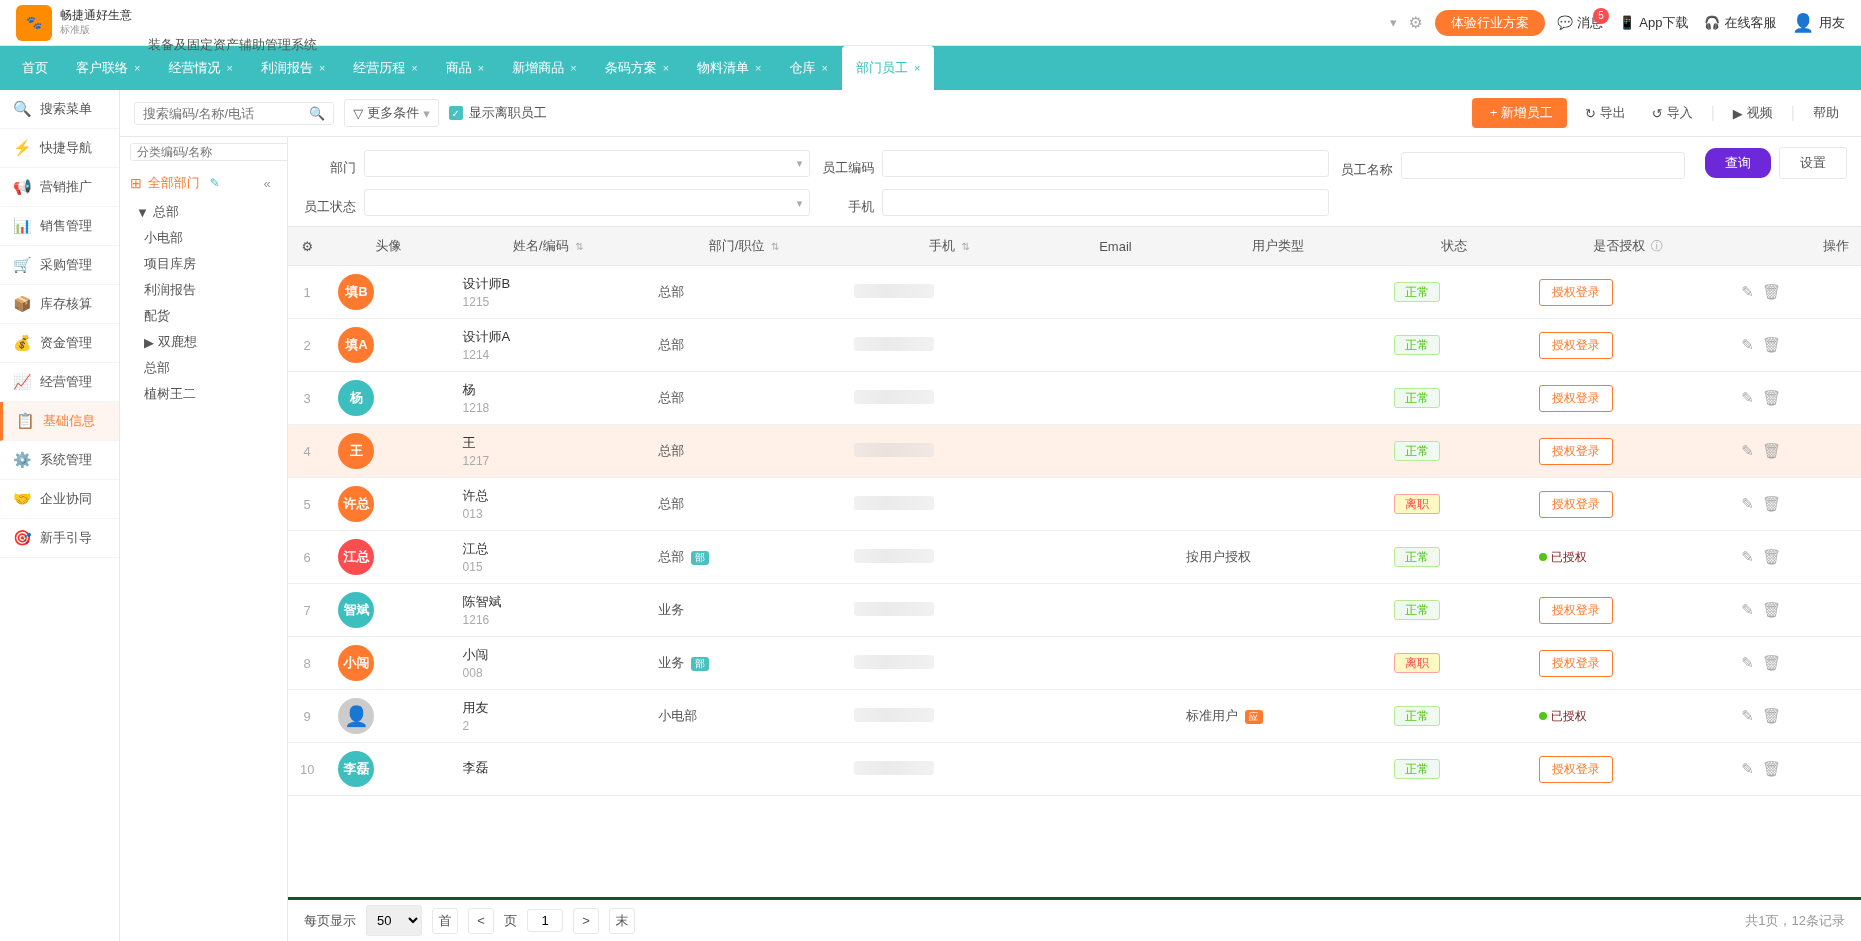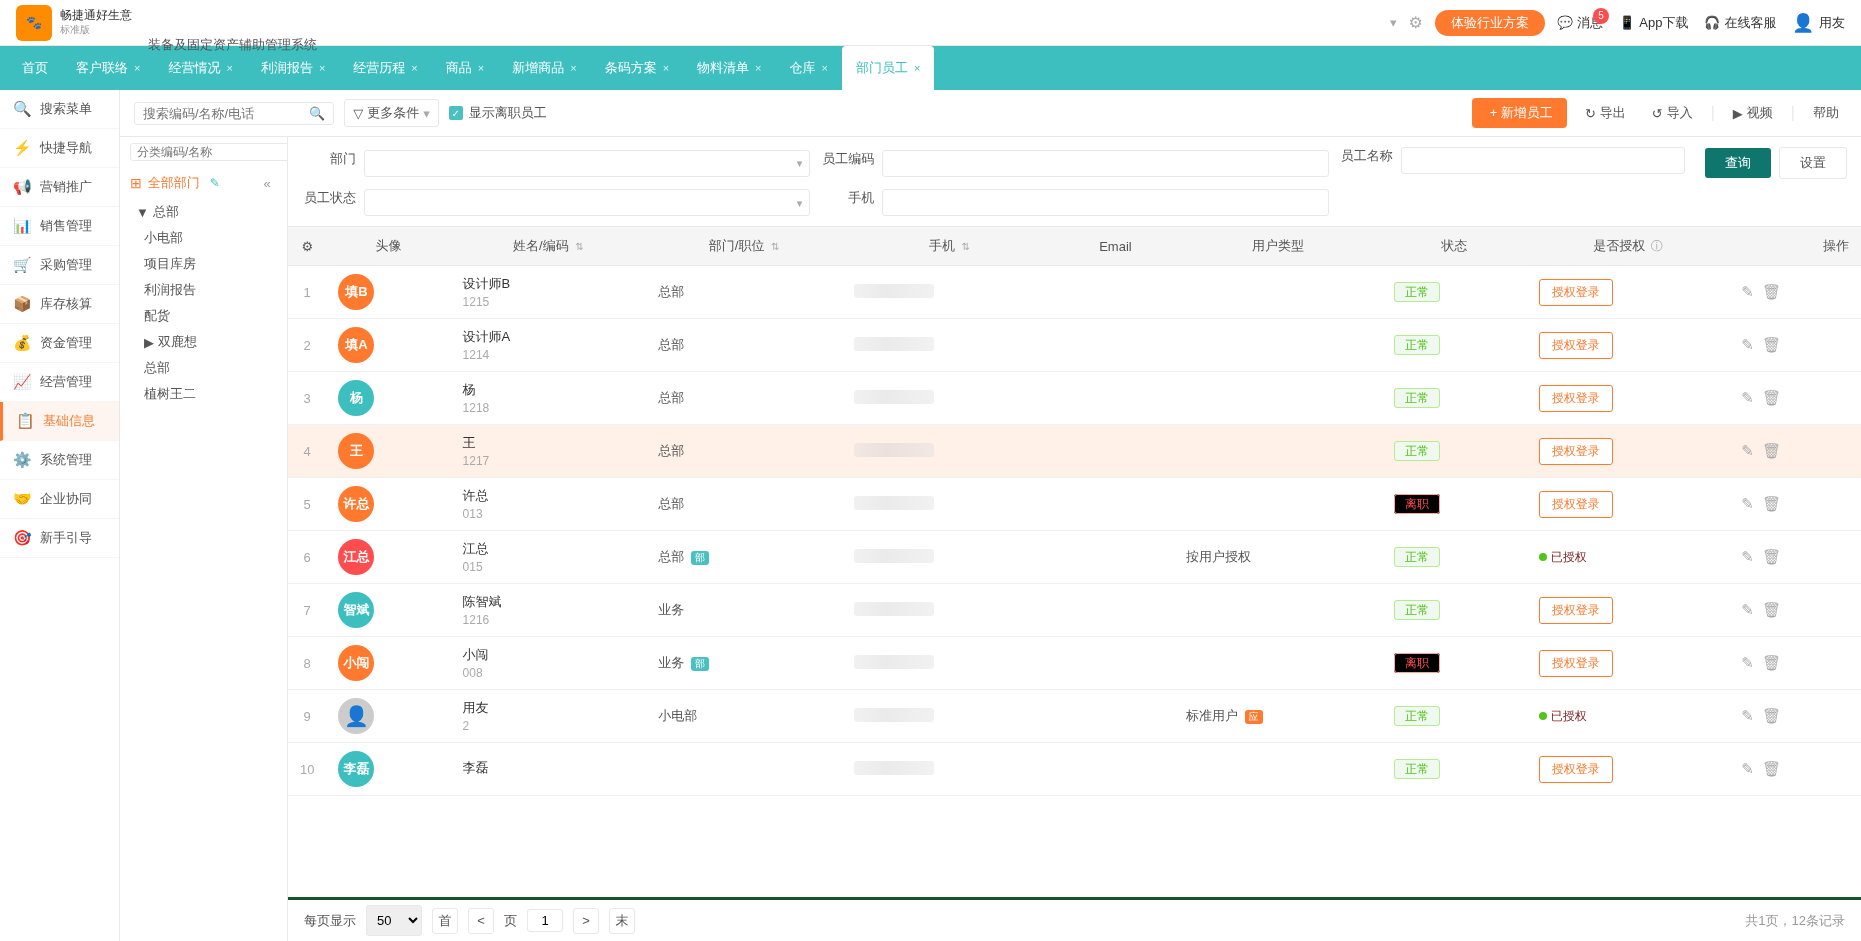--- a/index.html
+++ b/index.html
@@ -298,21 +298,21 @@
       padding: 10px 14px;
       border-bottom: 1px solid #e8e8e8;
       display: grid;
       grid-template-columns: 1fr 1fr 1fr;
       grid-template-rows: auto auto;
       gap: 10px;
       align-items: center;
     }
     .filter-item {
       display: flex;
-      align-items: flex-start;
+      align-items: flex-end;
       gap: 8px;
     }
     .filter-label {
       color: #555;
       font-size: 13px;
       white-space: nowrap;
       min-width: 54px;
       text-align: right;
     }
     .filter-input {
@@ -349,24 +349,24 @@
       color: #aaa;
       font-size: 11px;
     }
     .filter-actions {
       display: flex;
       gap: 8px;
       justify-content: flex-end;
       align-items: center;
     }
     .btn-query {
-      background: #0f766e;
+      background: #6d28d9;
       color: #fff;
       border: none;
-      border-radius: 3px;
+      border-radius: 11px;
       padding: 6px 20px;
       font-size: 13px;
       cursor: pointer;
     }
     .btn-reset {
       background: #fff;
       color: #555;
       border: 1px solid #e8e8e8;
       border-radius: 3px;
       padding: 6px 20px;
@@ -433,21 +433,21 @@
 
     .status-normal {
       background: #f0f9f0;
       color: #52c41a;
       border: 1px solid #b7eb8f;
       border-radius: 3px;
       padding: 2px 10px;
       font-size: 12px;
     }
     .status-resigned {
-      background: #000000;
+      background: #fef9c3;
       color: #ff4d4f;
       border: 1px solid #ffa39e;
       border-radius: 3px;
       padding: 2px 10px;
       font-size: 12px;
     }
 
     .auth-btn {
       background: #fff;
       color: #ff7a2e;

